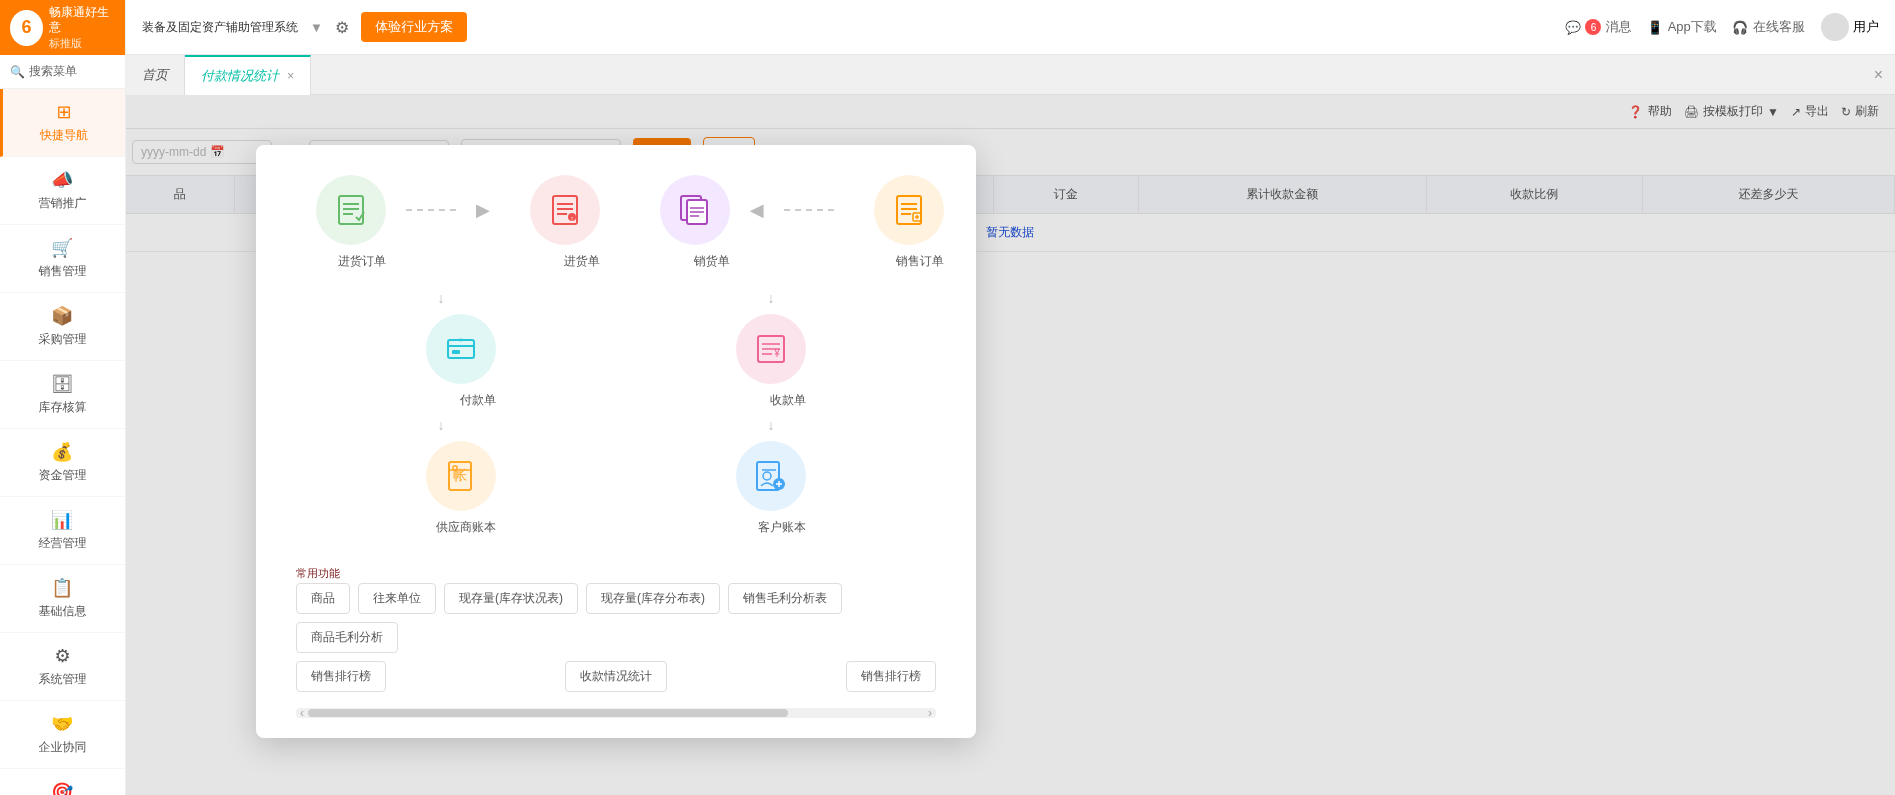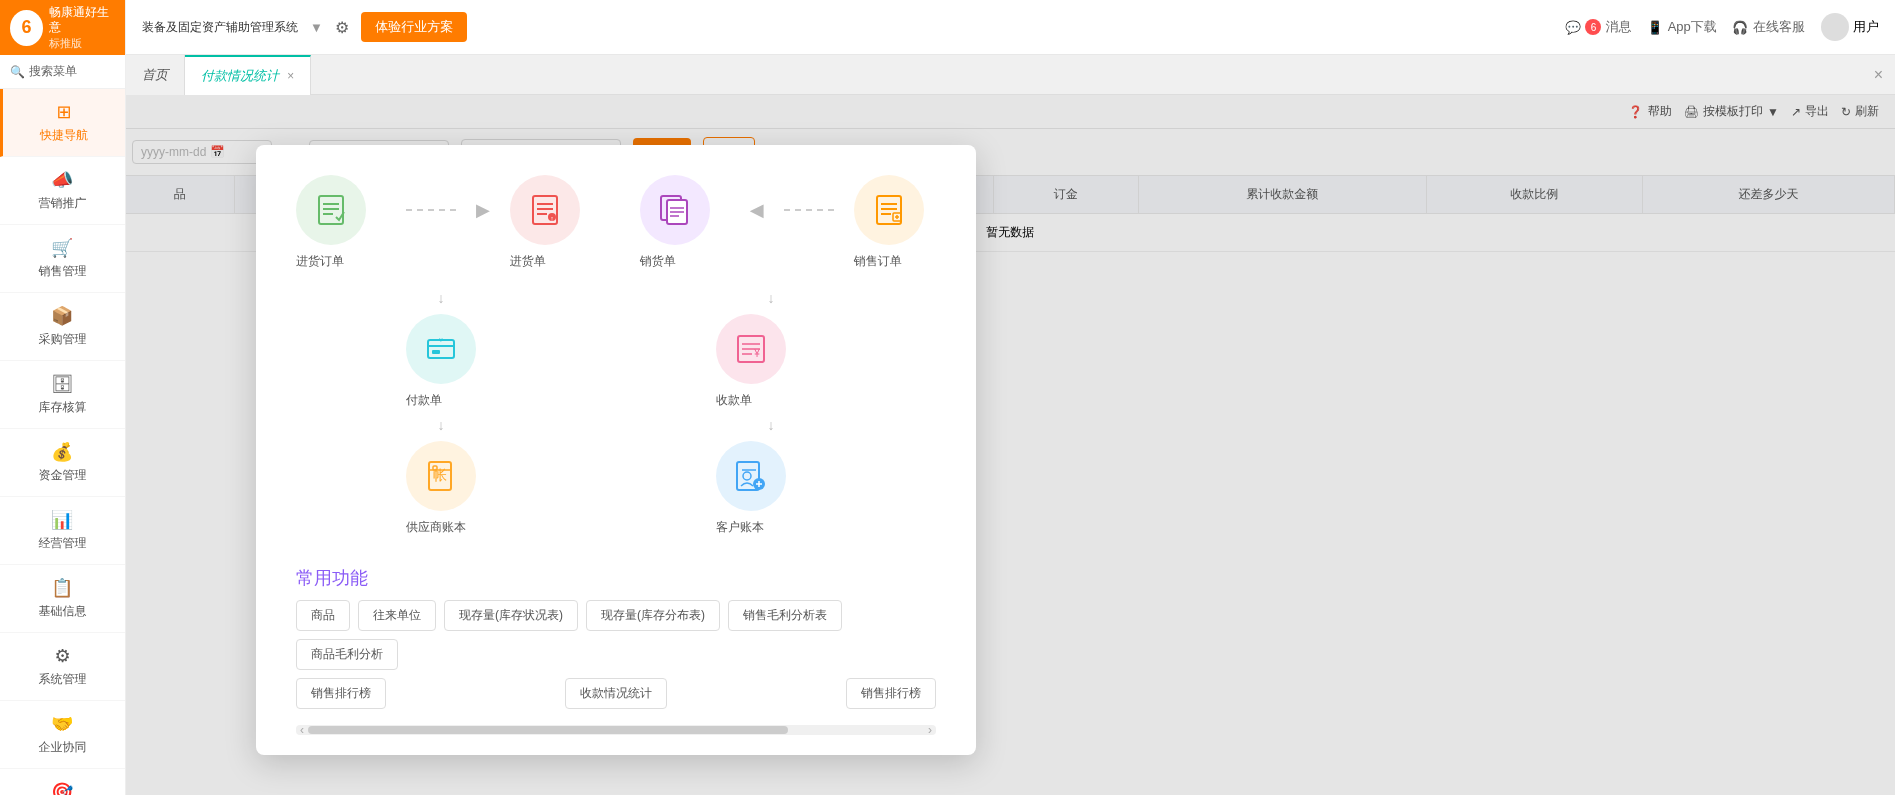--- a/index.html
+++ b/index.html
@@ -48,48 +48,48 @@
     .filter-bar { background: #fff; padding: 8px 6px; display: flex; align-items: center; gap: 12px; border-bottom: 1px solid #e8e8e8; flex-wrap: wrap; }
     .filter-input { border: 1px solid #ddd; border-radius: 4px; padding: 4px 8px; font-size: 12px; color: #999; display: flex; align-items: center; gap: 4px; cursor: pointer; min-width: 140px; }
     .query-btn { background: #ff7c00; color: #fff; border: none; border-radius: 4px; padding: 5px 16px; cursor: pointer; font-size: 13px; }
     .set-btn { background: #fff; color: #ff7c00; border: 1px solid #ff7c00; border-radius: 4px; padding: 5px 12px; cursor: pointer; font-size: 13px; }
     .more-filter { font-size: 12px; color: #999; cursor: pointer; }
 
     
     .table-container { flex: 1; overflow: auto; padding: 0; background: #fff; margin: 0; }
     .data-table { width: 100%; border-collapse: collapse; font-size: 12px; }
     .data-table th { background: #f5f7fa; padding: 10px 12px; text-align: center; border-bottom: 1px solid #e8e8e8; border-right: 1px solid #e8e8e8; color: #555; font-weight: 500; white-space: nowrap; }
-    .data-table td { padding: 10px 28px; text-align: center; border-bottom: 1px solid #f0f0f0; color: #000000; }
+    .data-table td { padding: 10px 28px; text-align: center; border-bottom: 1px solid #f0f0f0; color: #1d4ed8; }
     .no-data { text-align: center; padding: 40px; color: #999; }
 
     
     .modal-overlay { position: absolute; top: 0; left: 0; right: 0; bottom: 0; background: rgba(0,0,0,0.1); z-index: 100; }
     .modal { position: absolute; top: 50px; left: 130px; width: 720px; background: #fff; border-radius: 8px; box-shadow: 0 8px 32px rgba(0,0,0,0.18); padding: 30px 40px 20px; z-index: 101; }
 
     
     .flow-diagram { display: flex; flex-direction: column; gap: 0; }
     .flow-row { display: flex; align-items: center; gap: 20px; margin-bottom: 20px; }
-    .flow-item { display: flex; flex-direction: column; align-items: flex-start; gap: 8px; min-width: 90px; }
+    .flow-item { display: flex; flex-direction: column; align-items: flex-end; gap: 8px; min-width: 90px; }
     .flow-circle { width: 70px; height: 70px; border-radius: 50%; display: flex; align-items: center; justify-content: center; font-size: 28px; }
     .flow-label { font-size: 12px; color: #555; text-align: center; }
     .flow-arrow-right { color: #bbb; font-size: 18px; margin-bottom: 25px; display: flex; align-items: center; }
     .flow-arrow-dash { border-top: 2px dashed #ccc; width: 40px; margin-bottom: 25px; }
 
     .circle-green { background: #e8f5e9; }
     .circle-red-light { background: #fce8e8; }
     .circle-purple { background: #f3e8ff; }
     .circle-orange { background: #fff3e0; }
     .circle-teal { background: #e0f7f5; }
     .circle-pink { background: #fce4ec; }
     .circle-orange2 { background: #fff3e0; }
     .circle-blue { background: #e3f2fd; }
 
     
     .common-funcs { margin-top: 10px; }
-    .common-funcs-title { font-size: 18px; color: #8b5cf6; margin-bottom: 10px; font-weight: 500; }
+    .common-funcs-title { font-size: 11px; color: #7f1d1d; margin-bottom: 2px; font-weight: 500; }
     .func-buttons { display: flex; flex-wrap: wrap; gap: 8px; }
     .func-btn { border: 1px solid #ddd; background: #fff; border-radius: 4px; padding: 6px 14px; font-size: 12px; color: #555; cursor: pointer; }
   </style>
 </head>
 <body>
 
 <div class="app-container">
 
   <div class="sidebar">
     <div class="sidebar-logo">

